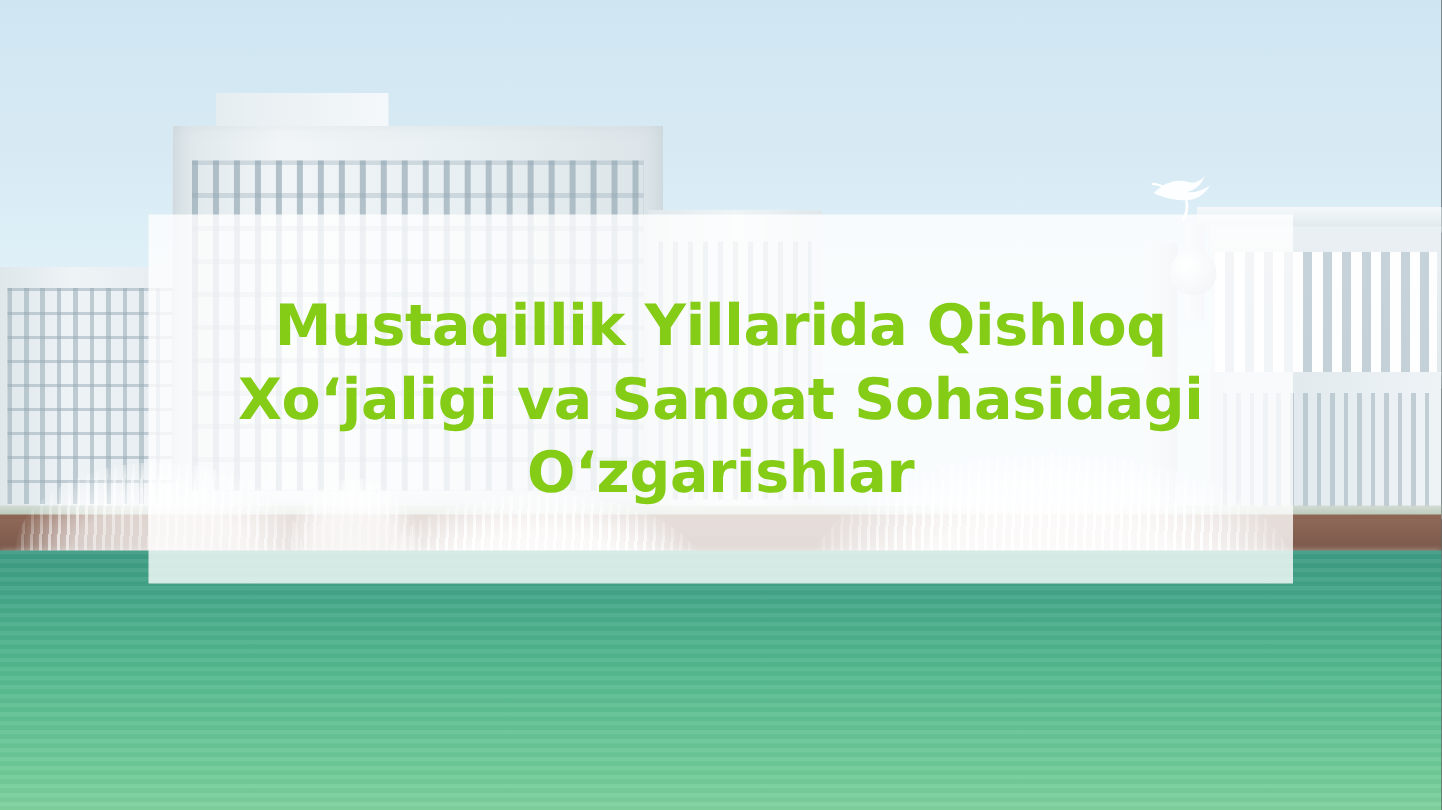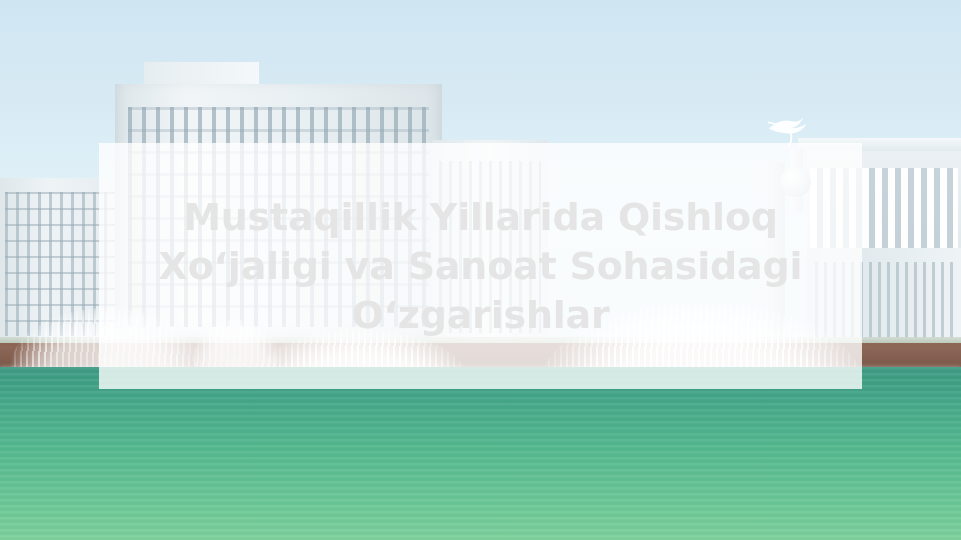--- a/index.html
+++ b/index.html
@@ -241,21 +241,21 @@
     justify-content: center;
   }
   .title {
     margin: 0;
     padding: 0 26px;
     text-align: center;
     font-family: "DejaVu Sans", sans-serif;
     font-weight: bold;
     font-size: 38px;
     line-height: 1.28;
-    color: #e5e5e5;
+    color: #84cc16;
     letter-spacing: -0.2px;
   }
 </style>
 </head>
 <body>
 
 <div class="slide">
 
   <div class="photo">
 

